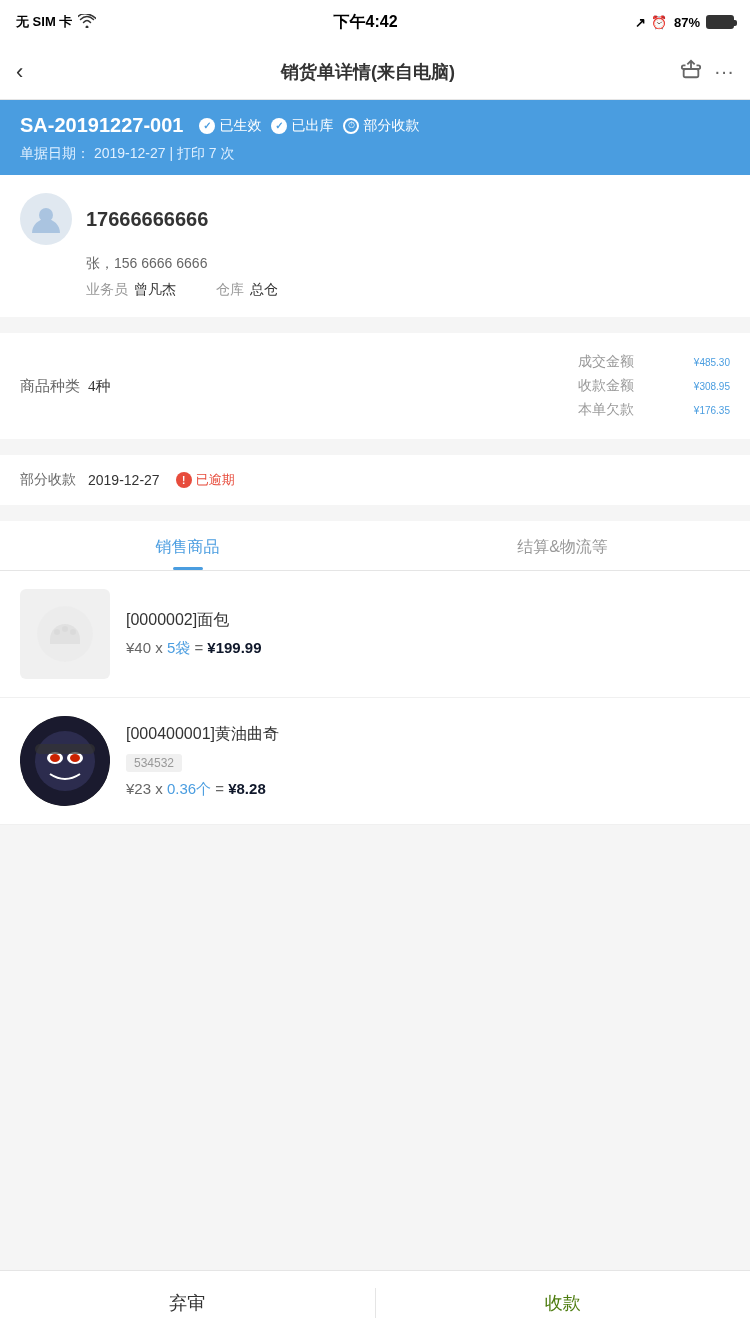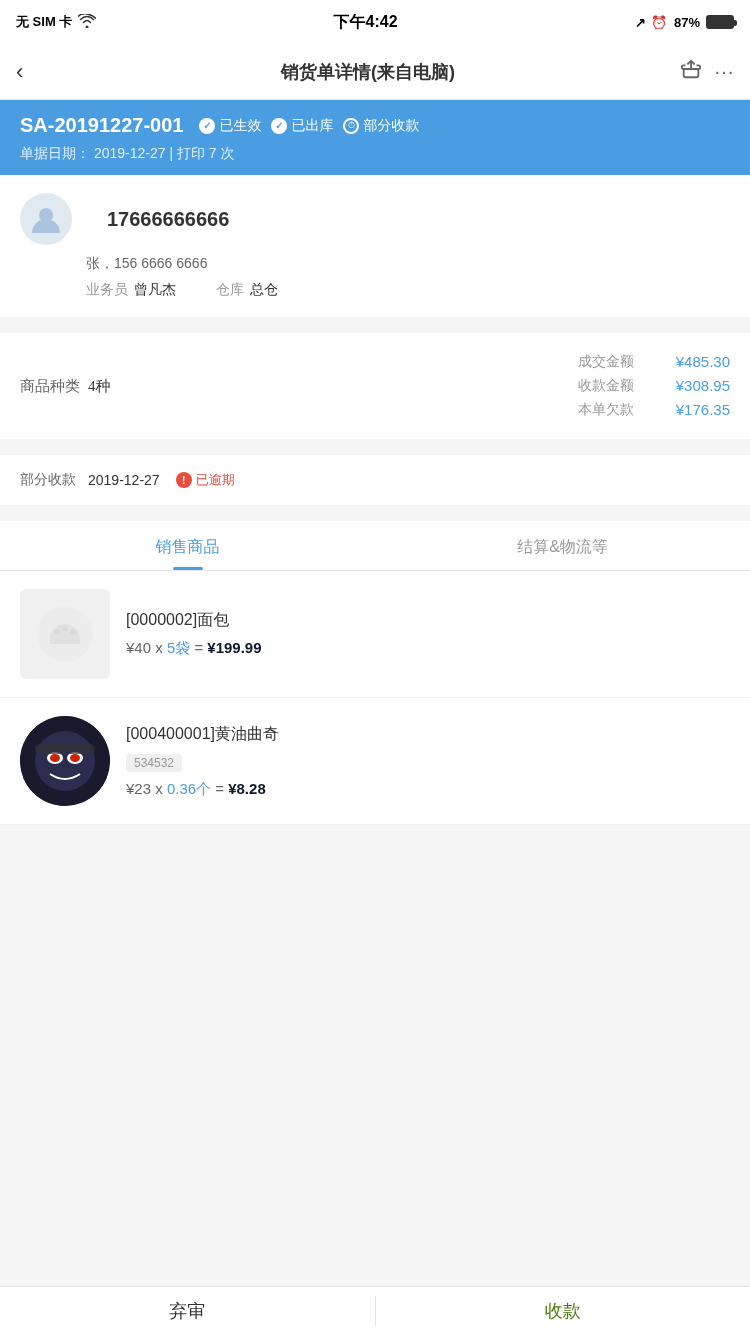--- a/index.html
+++ b/index.html
@@ -151,21 +151,20 @@
       align-items: center;
       justify-content: center;
       overflow: hidden;
       flex-shrink: 0;
     }
     .avatar svg { width: 36px; height: 36px; }
     .customer-name {
       font-size: 20px;
       font-weight: 600;
       color: #333;
-      margin-left: 21px;
     }
     .customer-info {
       font-size: 14px;
       color: #666;
       margin-bottom: 8px;
       padding-left: 66px;
     }
     .customer-meta {
       display: flex;
       align-items: center;
@@ -197,25 +196,26 @@
     .stats-count { font-size: 15px; color: #333; font-weight: 500; font-family: Liberation Serif, serif; }
     .stats-right {
       flex: 1;
       display: flex;
       flex-direction: column;
       align-items: flex-end;
       gap: 6px;
     }
     .stat-row {
       display: flex;
+      align-items: center;
       gap: 16px;
       font-size: 14px;
     }
     .stat-label { color: #999; }
-    .stat-value { color: #4a9de0; font-weight: 500; font-size: 15px; min-width: 80px; text-align: right; }
+    .stat-value { color: #4a9de0; font-weight: 500; font-size: 10px; min-width: 80px; text-align: right; }
 
     
     .due-card {
       background: #fff;
       padding: 16px 20px;
       margin-bottom: 8px;
       display: flex;
       align-items: center;
       gap: 10px;
       font-size: 14px;
@@ -325,21 +325,21 @@
     }
     .price-qty { color: #4a9de0; }
     .price-total { color: #0f172a; font-weight: 600; }
 
     
     .bottom-bar {
       position: fixed;
       bottom: 0;
       left: 0;
       width: 750px;
-      height: 48px;
+      height: 64px;
       background: #fff;
       border-top: 1px solid #e5e5e5;
       display: flex;
       align-items: center;
     }
     .bottom-btn {
       flex: 1;
       height: 100%;
       display: flex;
       align-items: center;

